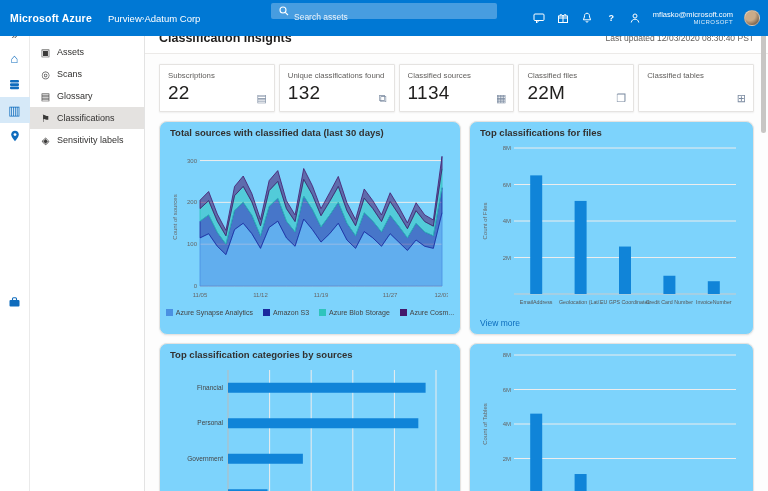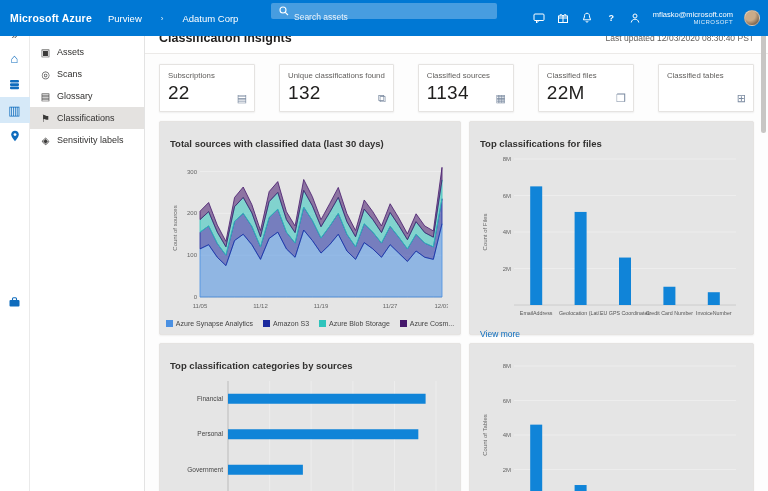--- a/index.html
+++ b/index.html
@@ -2,21 +2,21 @@
 <html><head>
 <meta charset="utf-8">
 <style>
   *{box-sizing:border-box;margin:0;padding:0;}
   html,body{width:768px;height:491px;overflow:hidden;}
   body{font-family:"Liberation Sans",sans-serif;background:#fff;position:relative;}
 
   
   .topbar{position:absolute;top:0;left:0;right:0;height:36px;background:#0078d4;display:flex;align-items:center;color:#fff;z-index:20;}
   .brand{font-size:10.5px;font-weight:700;margin-left:10px;letter-spacing:.2px;cursor:pointer;white-space:nowrap;}
-  .crumb{display:flex;align-items:center;font-size:9.5px;margin-left:16px;gap:19px;white-space:nowrap;justify-content:flex-end;}
+  .crumb{display:flex;align-items:center;font-size:9.5px;margin-left:16px;gap:0;white-space:nowrap;justify-content:flex-end;}
   .crumb .sep{font-size:8px;opacity:.9;}
   .search{position:absolute;left:50%;transform:translateX(-50%);top:3px;width:226px;height:16px;background:rgba(255,255,255,.28);border-radius:2px;display:flex;align-items:center;padding:0 6px;gap:4px;}
   .search input{flex:1;background:transparent;border:none;outline:none;color:#fff;font-size:8.5px;font-family:"Liberation Sans",sans-serif;margin-top:12px;}
   .search input::placeholder{color:#edf4fb;}
   .top-right{margin-left:auto;display:flex;align-items:center;gap:11px;padding-right:8px;}
   .tico{width:13px;height:13px;display:flex;align-items:center;justify-content:center;cursor:pointer;}
   .acct{text-align:right;line-height:1.2;cursor:pointer;}
   .acct .em{font-size:7.5px;}
   .acct .org{font-size:6px;opacity:.85;letter-spacing:.4px;}
   .avatar{width:16px;height:16px;border-radius:50%;background:radial-gradient(circle at 35% 30%,#cbab88 0 40%,#6b5440 85%);border:1px solid rgba(255,255,255,.4);cursor:pointer;}
@@ -34,28 +34,28 @@
   .sb-item{height:22px;display:flex;align-items:center;gap:6px;padding-left:10px;font-size:9px;color:#323130;cursor:pointer;white-space:nowrap;}
   .sb-item .si{font-size:10px;color:#3b3a39;width:11px;text-align:center;flex:0 0 11px;}
   .sb-item.sel{background:#e4e2e0;}
 
   
   .main{position:absolute;top:22px;left:145px;right:0;bottom:0;background:#fdfdfd;overflow:hidden;}
   .mhead{height:32px;display:flex;align-items:center;justify-content:space-between;padding:0 14px;border-bottom:1px solid #eceae8;background:#fff;gap:38px;}
   .mtitle{font-size:12.5px;font-weight:700;color:#201f1e;}
   .updated{font-size:8.5px;color:#605e5c;}
 
-  .kpis{display:flex;gap:24px;padding:10px 14px 9px;}
+  .kpis{display:flex;gap:4px;padding:10px 14px 9px;}
   .kpi{flex:1;background:#fff;border:1px solid #e5e3e1;box-shadow:0 .5px 2px rgba(0,0,0,.06);padding:6px 8px;height:48px;position:relative;border-radius:1px;cursor:pointer;}
   .kpi .kl{font-size:7.8px;color:#605e5c;white-space:nowrap;overflow:hidden;}
   .kpi .kv{font-size:19px;color:#201f1e;margin-top:2px;letter-spacing:.3px;}
   .kpi .ki{position:absolute;right:7px;bottom:6px;font-size:11px;color:#7a8aa0;}
 
   .charts{display:grid;grid-template-columns:302px 1fr;gap:8px;padding:0 14px;}
-  .ccard{background:#e5e5e5;border:1px solid #e5e3e1;box-shadow:0 .5px 2px rgba(0,0,0,.06);padding:16px 10px;border-radius:2px;}
+  .ccard{background:#7dd3fc;border:1px solid #e5e3e1;box-shadow:0 .5px 2px rgba(0,0,0,.06);padding:5px 10px;border-radius:8px;}
   .ccard.r1{height:214px;}
   .ccard.r2{height:210px;}
   .ctitle{font-size:9.5px;font-weight:700;color:#323130;margin-bottom:4px;}
   .legend{display:flex;gap:10px;margin-top:5px;justify-content:center;}
   .litem{display:flex;align-items:center;gap:3px;font-size:7px;color:#444;white-space:nowrap;}
   .sw{width:7px;height:7px;display:inline-block;flex:0 0 7px;}
   .viewmore{font-size:8.5px;color:#0b6cbd;margin-top:3px;display:inline-block;text-decoration:none;cursor:pointer;}
 
   .vscroll{position:absolute;right:2px;top:28px;width:5px;height:105px;background:#c8c6c4;border-radius:3px;z-index:15;cursor:grab;}
 </style>

